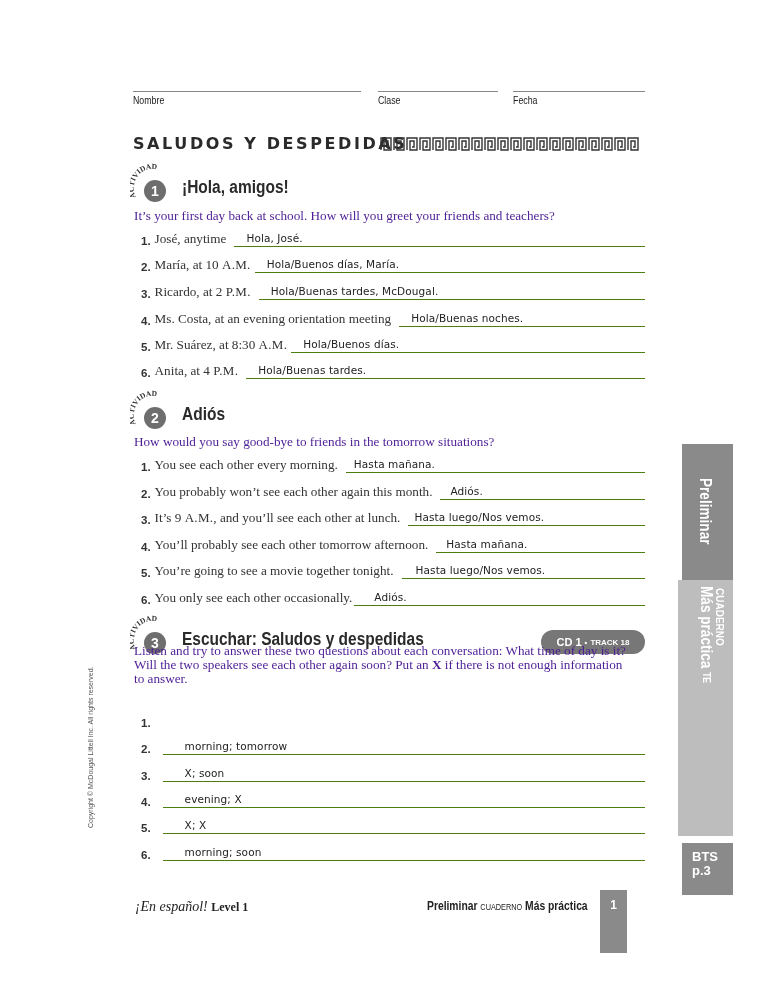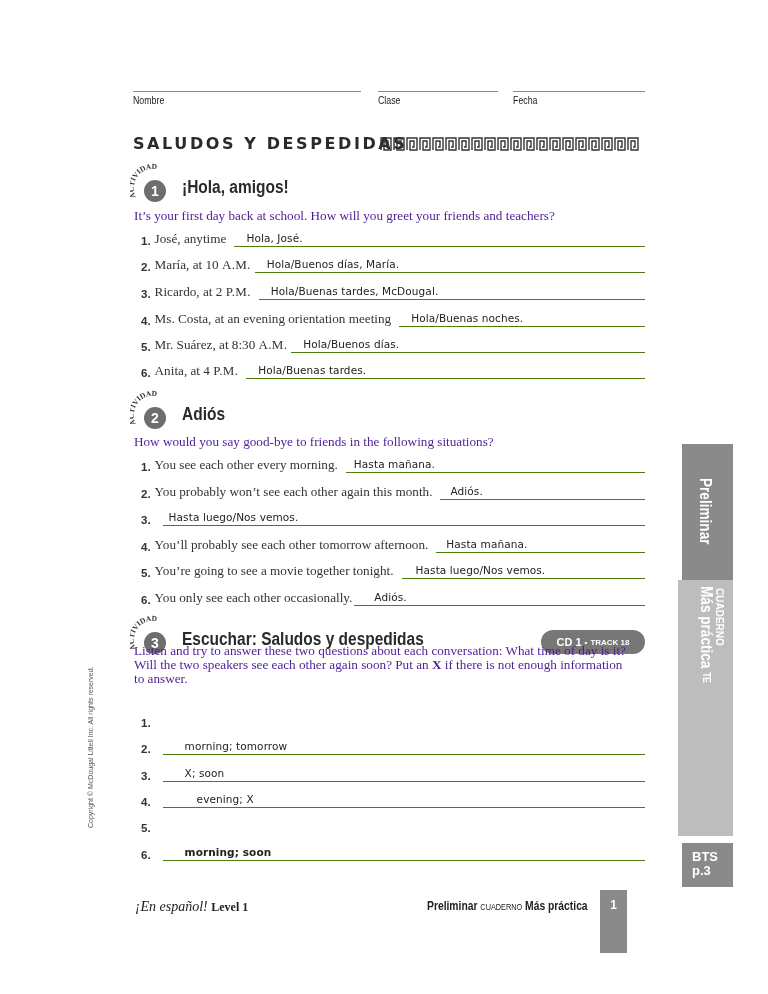--- a/index.html
+++ b/index.html
@@ -32,21 +32,21 @@
   .cd-pill { position: absolute; left: 541px; top: 630px; width: 104px; height: 24px; border-radius: 12px; background: #777; color: #fff; font-family: "Liberation Sans", sans-serif; font-weight: bold; font-size: 11px; display: flex; align-items: center; justify-content: center; gap: 3px; }
   .cd-pill .small { font-size: 8px; }
 
   
   .tab-dark { position: absolute; left: 682px; top: 444px; width: 51px; height: 136px; background: #8a8a8a; }
   .tab-light { position: absolute; left: 678px; top: 580px; width: 55px; height: 256px; background: #bdbdbd; }
   .tab-text-1 { position: absolute; left: 696px; top: 478px; writing-mode: vertical-rl; font-family: "Liberation Sans", sans-serif; font-weight: bold; font-size: 16px; color: #fff; transform: scaleY(0.85); transform-origin: top; }
   .tab-text-2a { position: absolute; left: 714px; top: 588px; writing-mode: vertical-rl; font-family: "Liberation Sans", sans-serif; font-weight: bold; font-size: 10px; color: #fff; }
   .tab-text-2b { position: absolute; left: 697px; top: 586px; writing-mode: vertical-rl; font-family: "Liberation Sans", sans-serif; font-weight: bold; font-size: 16px; color: #fff; transform: scaleY(0.85); transform-origin: top; white-space: nowrap; }
   .tab-text-2b .small { font-size: 10px; }
-  .bts { position: absolute; left: 682px; top: 843px; width: 51px; height: 44px; background: #8a8a8a; color: #fff; font-family: "Liberation Sans", sans-serif; font-weight: bold; font-size: 13px; line-height: 14px; padding: 7px 0 0 10px; }
+  .bts { position: absolute; left: 682px; top: 843px; width: 51px; height: 52px; background: #8a8a8a; color: #fff; font-family: "Liberation Sans", sans-serif; font-weight: bold; font-size: 13px; line-height: 14px; padding: 7px 0 0 10px; }
 
   .copyright { position: absolute; left: 87px; top: 828px; transform: rotate(-90deg); transform-origin: left top; font-family: "Liberation Sans", sans-serif; font-size: 7px; color: #555; white-space: nowrap; }
 
   
   .footer-left { position: absolute; left: 135px; top: 899px; font-size: 14px; color: #222; }
   .footer-left i { font-style: italic; }
   .footer-left b { font-weight: bold; font-size: 12px; }
   .footer-right { position: absolute; left: 427px; top: 899px; font-family: "Liberation Sans", sans-serif; font-weight: bold; font-size: 12px; color: #222; transform: scaleX(0.86); transform-origin: left; white-space: nowrap; }
   .footer-right .small { font-size: 8.5px; font-weight: normal; }
   .page-box { position: absolute; left: 600px; top: 890px; width: 27px; height: 63px; background: #8a8a8a; color: #fff; font-family: "Liberation Sans", sans-serif; font-weight: bold; font-size: 12px; text-align: center; padding-top: 8px; }
@@ -202,21 +202,21 @@
   <svg class="act-badge" viewBox="0 0 48 40">
     <defs>
         <path id="arc2" d="M6,34 A18,18 0 0 1 40,16"></path>
       </defs>
     <text font-family="Liberation Serif, serif" font-weight="bold" font-size="7.5" fill="#333"><textPath href="#arc2">ACTIVIDAD</textPath></text>
     <circle cx="25" cy="28" r="11" fill="#6e6e6e"></circle>
     <text x="25" y="33" text-anchor="middle" font-family="Liberation Sans, sans-serif" font-weight="bold" font-size="14" fill="#fff">2</text>
   </svg>
   <div class="act-title">Adiós</div>
 </div>
-<div class="instr" style="top:435px;">How would you say good-bye to friends in the following situations?</div>
+<div class="instr" style="top:435px;">How would you say good-bye to friends in the tomorrow situations?</div>
 
 <div class="row" style="top:455px;">
     <div class="qline">
   <span class="num">1.</span>
   <span class="prompt">You see each other every morning.</span>
   <div class="answer-field" style="margin-left:8px;">
         <span class="ans" style="left:8px;">Hasta mañana.</span>
       </div>
 </div>
   </div>
@@ -227,20 +227,21 @@
   <span class="prompt">You probably won’t see each other again this month.</span>
   <div class="answer-field" style="margin-left:8px;">
         <span class="ans" style="left:10px;">Adiós.</span>
       </div>
 </div>
   </div>
 
 <div class="row" style="top:508px;">
     <div class="qline">
   <span class="num">3.</span>
+  <span class="prompt"><span>It’s 9</span> <span class="sc">A.M.</span><span>, and you’ll see each other at lunch.</span></span>
   <div class="answer-field" style="margin-left:8px;">
         <span class="ans" style="left:6px;">Hasta luego/Nos vemos.</span>
       </div>
 </div>
   </div>
 
 <div class="row" style="top:535px;">
     <div class="qline">
   <span class="num">4.</span>
   <span class="prompt">You’ll probably see each other tomorrow afternoon.</span>
@@ -306,33 +307,36 @@
   <span class="num">3.</span>
   <div class="answer-field" style="margin-left:8px;">
         <span class="ans" style="left:22px;">X; soon</span>
       </div>
 </div>
   </div>
 <div class="row" style="top:790px;">
     <div class="qline">
   <span class="num">4.</span>
   <div class="answer-field" style="margin-left:8px;">
-        <span class="ans" style="left:34px;">evening; X</span>
+        <span class="ans" style="left:22px;">evening; X</span>
       </div>
 </div>
   </div>
 <div class="row" style="top:816px;">
     <div class="qline">
   <span class="num">5.</span>
+  <div class="answer-field" style="margin-left:8px;">
+        <span class="ans" style="left:22px;">X; X</span>
+      </div>
 </div>
   </div>
 <div class="row" style="top:843px;">
     <div class="qline">
   <span class="num">6.</span>
-  <div class="answer-field" style="margin-left:8px;font-weight:bold;">
+  <div class="answer-field" style="margin-left:8px;">
         <span class="ans" style="left:22px;">morning; soon</span>
       </div>
 </div>
   </div>
 
 <div class="tab-dark"></div>
 <div class="tab-light"></div>
 <div class="tab-text-1">Preliminar</div>
 <div class="tab-text-2a">CUADERNO</div>
 <div class="tab-text-2b"><span>Más práctica</span> <span class="small">TE</span></div>

